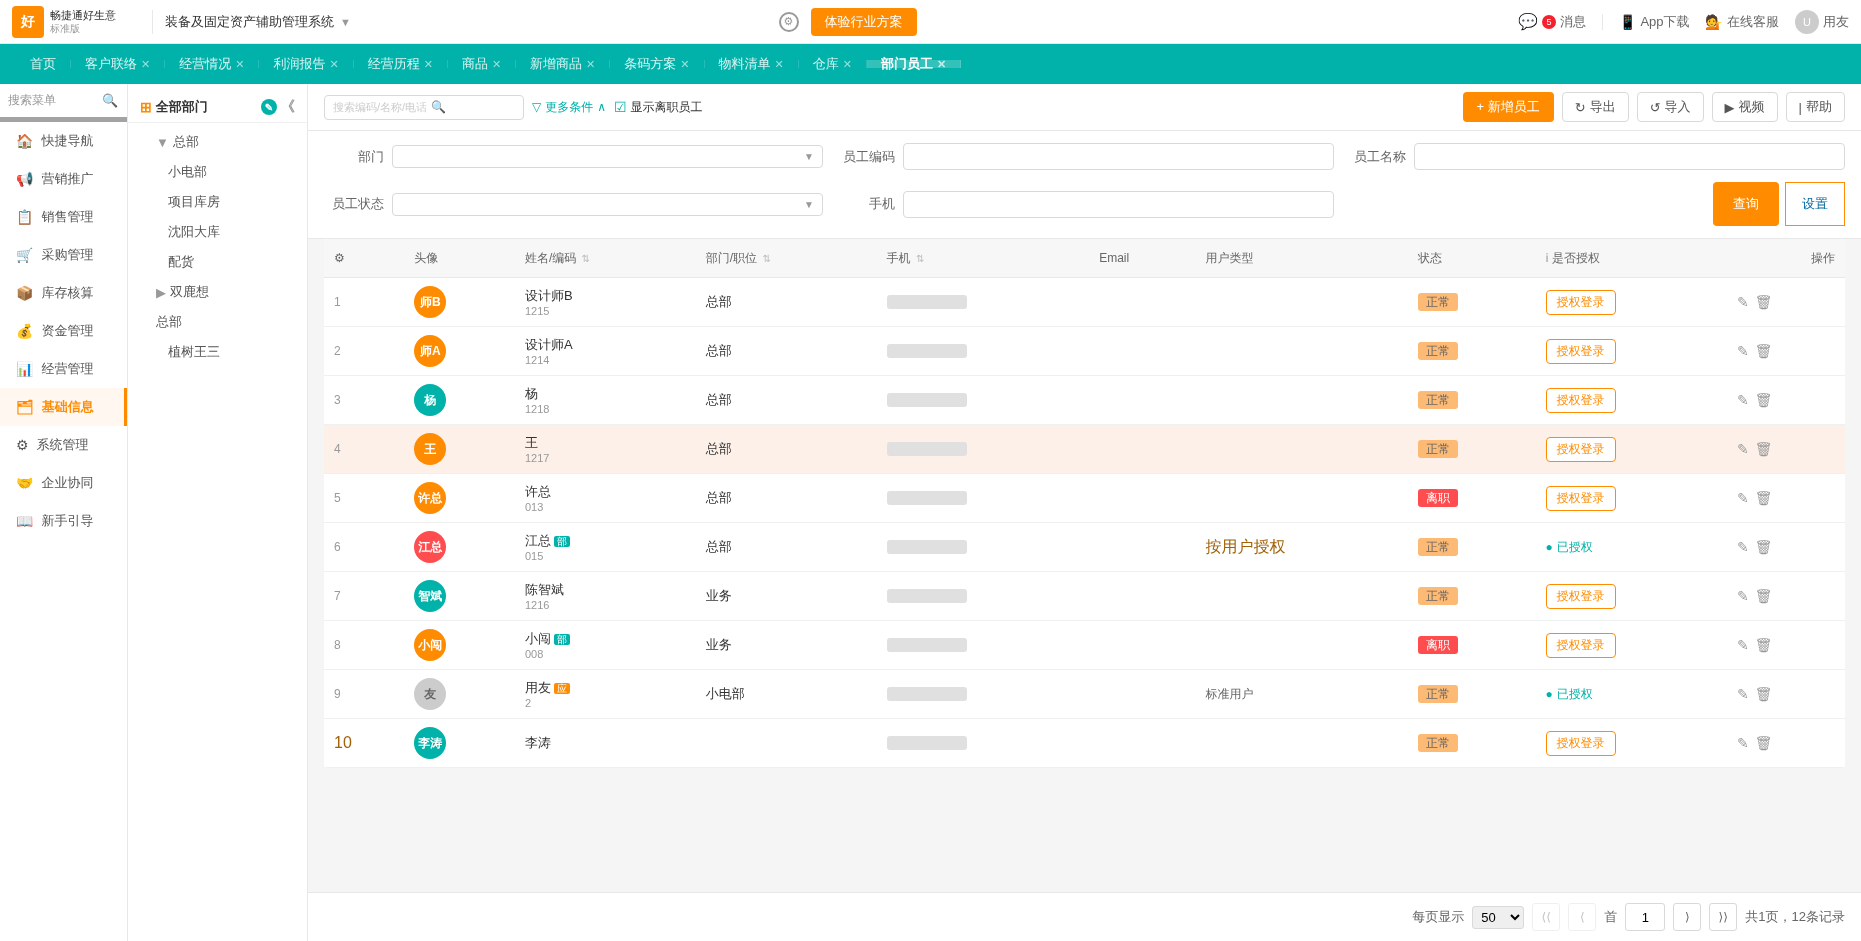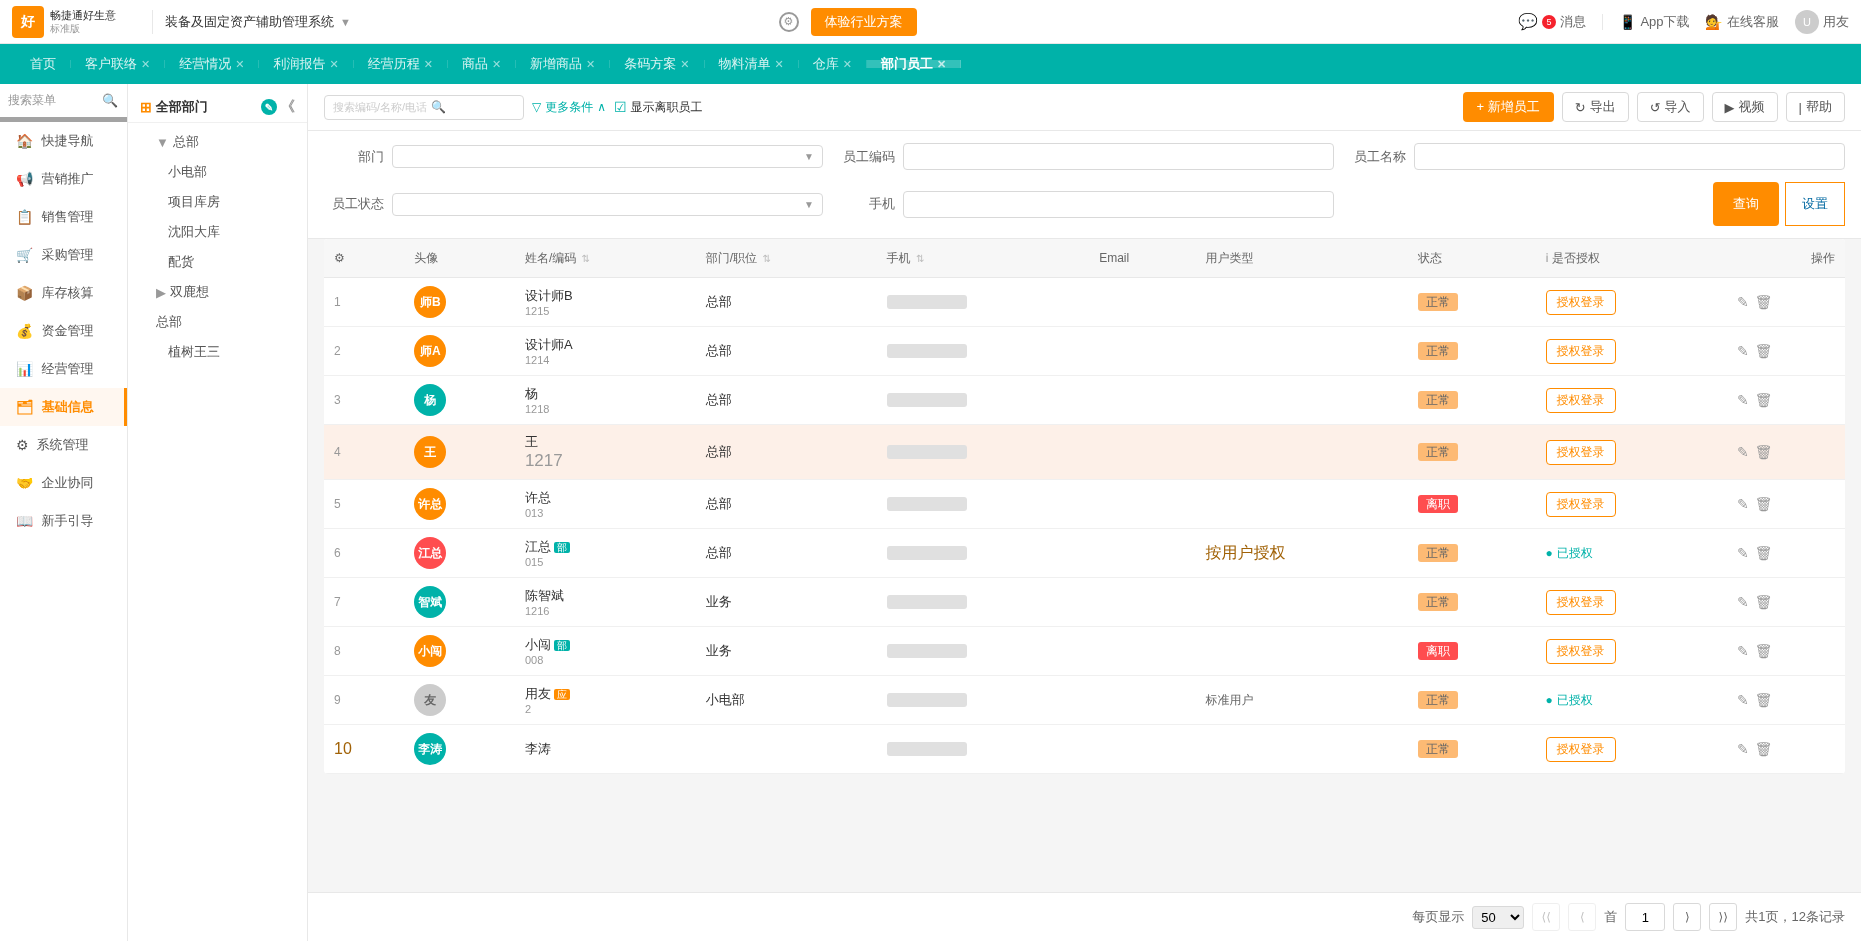--- a/index.html
+++ b/index.html
@@ -426,21 +426,21 @@
       </div>
     </td>
   </tr>
               <tr class="highlighted">
     <td style="color:#999;font-size:12px;">4</td>
     <td>
       <div class="avatar" style="background:#ff8c00;color:white;">王</div>
     </td>
     <td>
       <div>王</div>
-      <div style="color:#999;font-size:17px;">1217</div>
+      <div style="color:#999;font-size:11px;">1217</div>
     </td>
     <td>总部</td>
     <td><span class="masked">&nbsp;&nbsp;&nbsp;&nbsp;&nbsp;&nbsp;&nbsp;&nbsp;&nbsp;&nbsp;&nbsp;&nbsp;</span></td>
     <td></td>
     <td style="font-size:12px;color:#666;"></td>
     <td><span class="status-normal">正常</span></td>
     <td><button class="btn-auth">授权登录</button></td>
     <td style="text-align:right;">
       <div class="op-icons">
         <span class="op-icon">✎</span>

